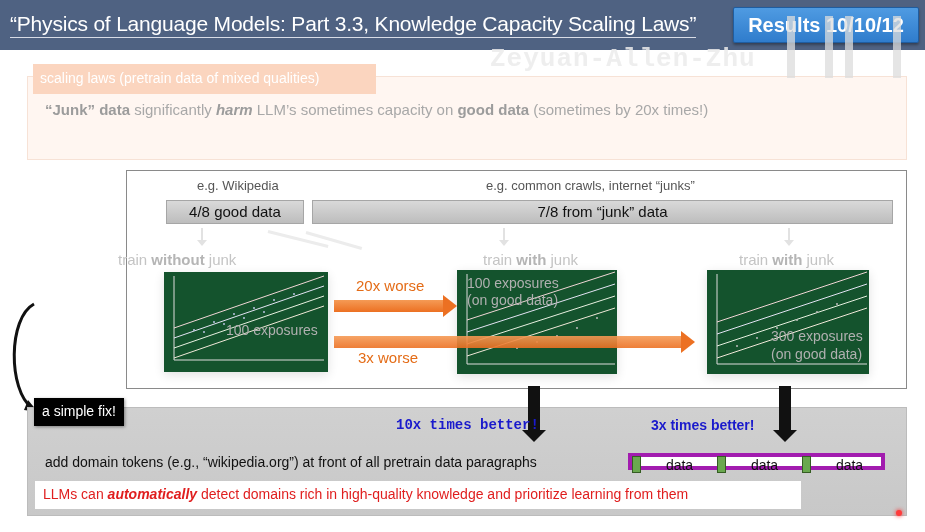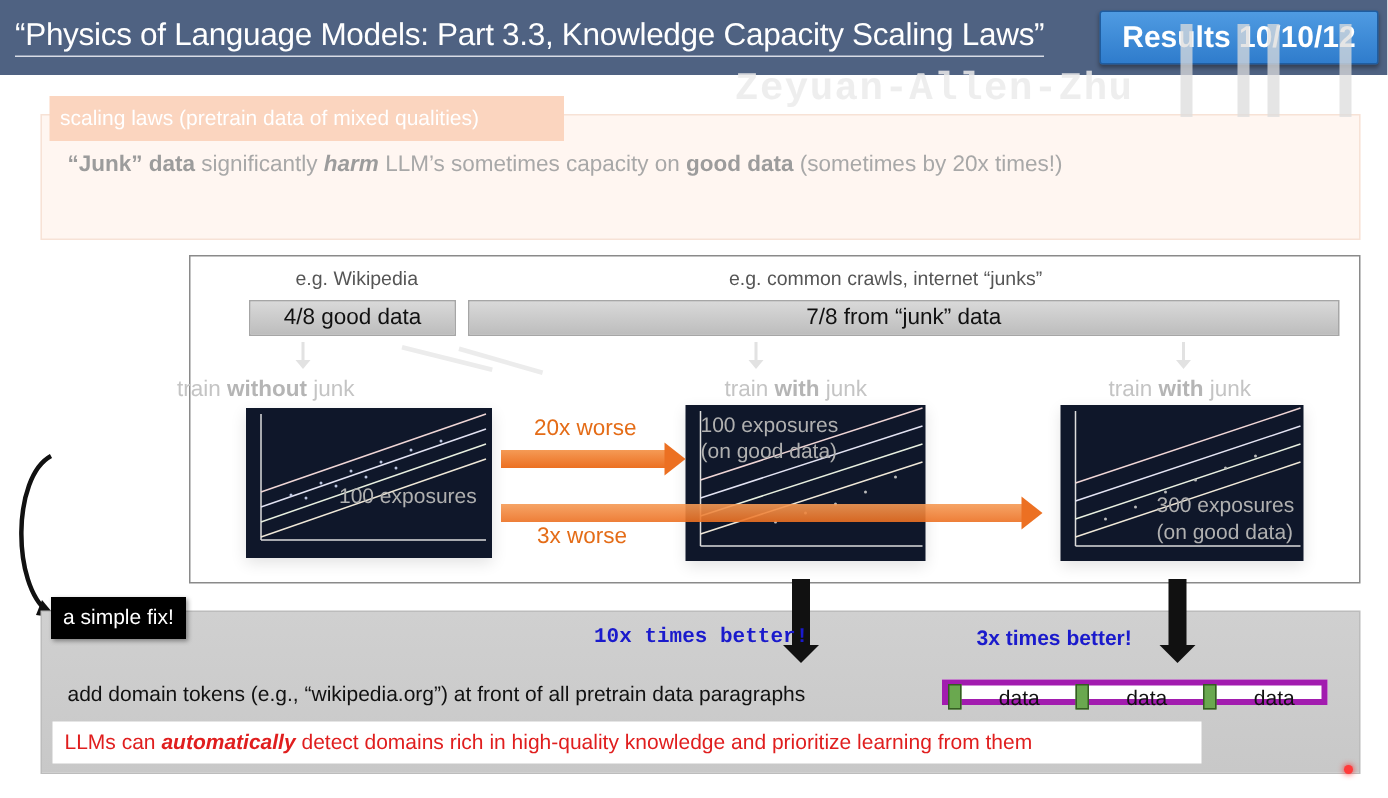--- a/index.html
+++ b/index.html
@@ -58,21 +58,21 @@
     position: absolute; height: 24px; background: linear-gradient(#d9d9d9, #bdbdbd);
     border: 1px solid #a6a6a6; color: #111; font-size: 15px; text-align: center; line-height: 22px;
   }
   .train-label { position: absolute; color: #c4c4c4; font-size: 15px; white-space: nowrap; }
   .train-label b { color: #b5b5b5; }
   .down-arrow { position: absolute; width: 2px; background: #e2e2e2; }
   .down-arrow::after { content:""; position:absolute; left:-4px; bottom:-4px; border-left:5px solid transparent; border-right:5px solid transparent; border-top:6px solid #e2e2e2; }
   .diag-arrow { position: absolute; height: 3px; background: #ececec; transform-origin: left center; }
 
   .plot {
-    position: absolute; background: #0f172a;
+    position: absolute; background: #14532d;
     box-shadow: 0 3px 10px rgba(0,0,0,0.12); overflow: hidden;
   }
   .plot svg { position: absolute; left: 0; top: 0; }
   .plot-caption { position: absolute; color: #b0b0b0; font-size: 14px; white-space: nowrap; line-height: 17px; }
 
   .orange-arrow { position: absolute; height: 12px; background: linear-gradient(#f59a55, #ec7022); }
   .orange-head { position: absolute; width: 0; height: 0; border-top: 11px solid transparent; border-bottom: 11px solid transparent; border-left: 14px solid #ec7022; }
   .worse-label { position: absolute; color: #e46c17; font-size: 15px; white-space: nowrap; }
 
   

